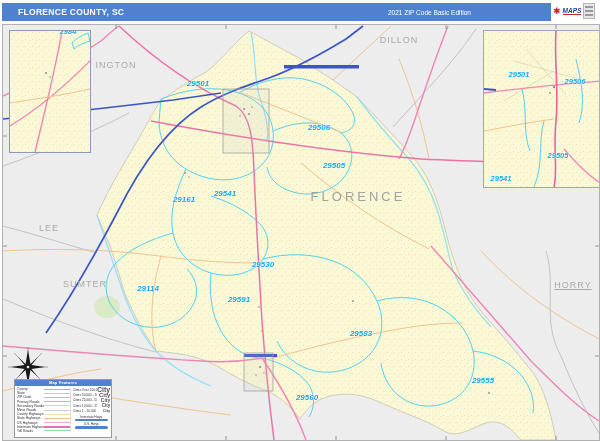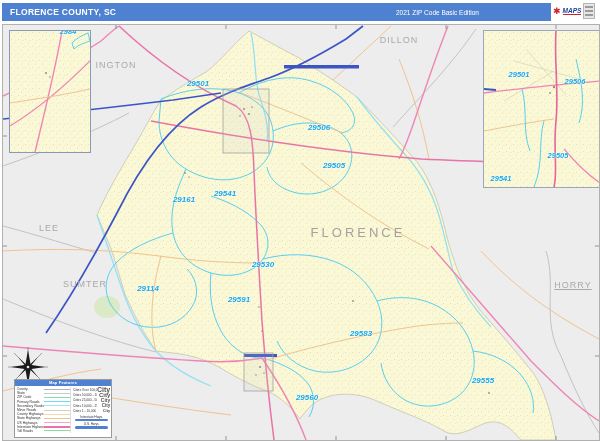--- a/index.html
+++ b/index.html
@@ -1,21 +1,21 @@
 <!DOCTYPE html>
 <html><head>
 <meta charset="utf-8">
 <style>
   html,body{margin:0;padding:0;background:#fff;width:600px;height:441px;overflow:hidden;
     font-family:"Liberation Sans",sans-serif;}
   #stage{position:relative;width:600px;height:441px;background:#fff;}
 
   
   #header{position:absolute;left:2px;top:3px;width:549px;height:18px;background:#4f81d1;
-    display:flex;align-items:center;justify-content:space-between;padding:0 8px;box-sizing:border-box;}
+    display:flex;align-items:center;justify-content:space-between;padding:0 16px;box-sizing:border-box;}
   #header .title{color:#fff;font-weight:bold;font-size:8.5px;letter-spacing:.3px;}
   #header .edition{color:#fff;font-size:6.5px;margin-right:64px;}
   #logo{position:absolute;right:2px;top:1px;width:46px;height:20px;background:#fff;
     display:flex;align-items:center;gap:2px;padding:1px;box-sizing:border-box;}
   #logo .emblem{color:#cc2127;font-size:9px;line-height:9px;}
   #logo .brand{color:#1a3f9e;font-weight:bold;font-style:italic;font-size:6.5px;border-bottom:1px solid #cc2127;}
   #logo .sidebox{width:12px;height:16px;background:#e6e6e6;border:1px solid #b5b5b5;box-sizing:border-box;}
   #logo .sidebox i{display:block;height:2px;margin:2px 1px 0 1px;background:#9a9a9a;}
 
   
@@ -213,21 +213,21 @@
         <div class="ziplabel" style="left: 358px; top: 308px;">29583</div>
         <div class="ziplabel" style="left: 304px; top: 372px;">29560</div>
         <div class="ziplabel" style="left: 480px; top: 355px;">29555</div>
       </div>
 
     <div class="layer" id="county-labels">
         <div class="countylabel c-md" style="left: 396px; top: 15px;">DILLON</div>
         <div class="countylabel c-md" style="left: 113px; top: 40px;">INGTON</div>
         <div class="countylabel c-md" style="left: 46px; top: 203px;">LEE</div>
         <div class="countylabel c-md" style="left: 82px; top: 259px;">SUMTER</div>
-        <div class="countylabel c-lg" style="left: 355px; top: 171px; margin-top: 36px;">FLORENCE</div>
+        <div class="countylabel c-lg" style="left: 355px; top: 171px;">FLORENCE</div>
         <div class="countylabel c-md" style="left: 570px; top: 260px; text-decoration: underline;">HORRY</div>
       </div>
 
     <div class="inset" id="inset-nw">
       <svg width="80" height="121" viewBox="0 0 80 121">
         <rect width="80" height="121" fill="#fbf8d6"></rect>
         <rect width="80" height="121" fill="url(#sp)" opacity="0.55"></rect>
         <path d="M52,0 C45,40 35,80 25,121" stroke="#ee85b5" stroke-width="1.4" fill="none"></path>
         <path d="M0,95 C25,80 50,60 80,30" stroke="#ee85b5" stroke-width="1.2" fill="none"></path>
         <path d="M0,72 C25,68 55,64 80,58" stroke="#f0c38e" stroke-width="1" fill="none"></path>

